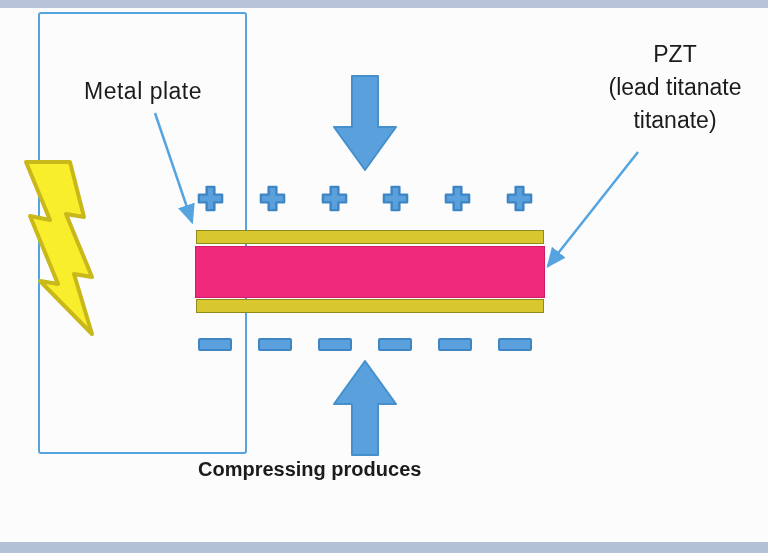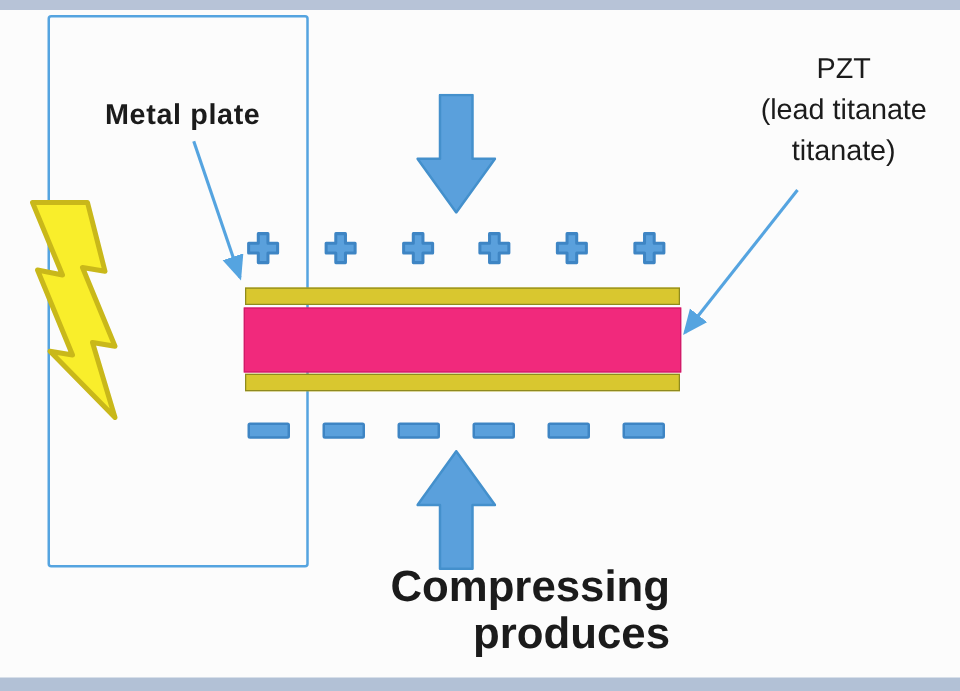--- a/index.html
+++ b/index.html
@@ -13,30 +13,30 @@
   .bar-bottom { position:absolute; left:0; bottom:0; width:768px; height:11px; background:#b2c1d6; z-index:5; }
 
   .wire {
     position:absolute; left:38px; top:12px; width:205px; height:438px;
     border:2px solid #55a4e0; border-radius:3px; z-index:1;
   }
 
   .bolt { position:absolute; left:6px; top:158px; width:104px; height:180px; z-index:2; transform:scaleX(-1); }
   .bolt svg { width:100%; height:100%; display:block; }
 
-  .lbl { position:absolute; font-size:23px; font-weight:bold; letter-spacing:0.5px; z-index:4; }
+  .lbl { position:absolute; font-size:23px; font-weight:normal; letter-spacing:0.5px; z-index:4; }
   .lbl-metal   { left:84px;  top:78px; }
   .lbl-voltage { left:63px;  top:213px; }
   .lbl-pzt {
     position:absolute; left:572px; top:38px; width:206px;
     text-align:center; font-size:23px; font-weight:normal; line-height:33px; z-index:4;
   }
   .caption {
     position:absolute; left:198px; top:451px; width:338px;
-    text-align:right; font-size:35px; font-weight:bold; line-height:37px; z-index:4;
+    text-align:left; font-size:20px; font-weight:bold; line-height:37px; z-index:4;
   }
 
   .gold {
     position:absolute; left:196px; width:346px; height:12px;
     background:#d9c72f; border:1px solid #8f8a1e; z-index:3;
   }
   .gold-top    { top:230px; }
   .gold-bottom { top:299px; }
   .pink {
     position:absolute; left:195px; top:246px; width:348px; height:50px;

